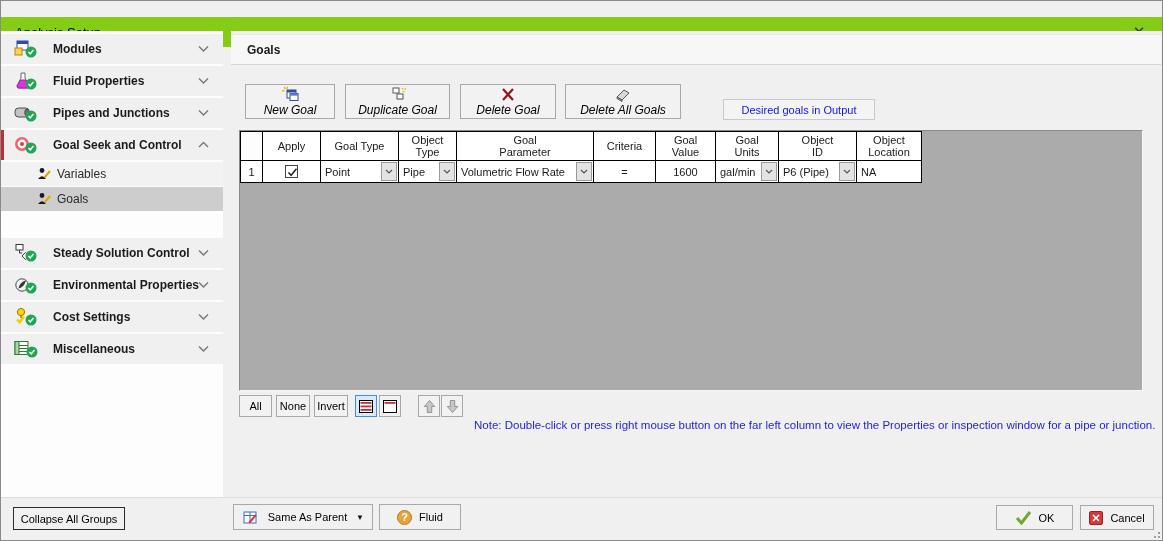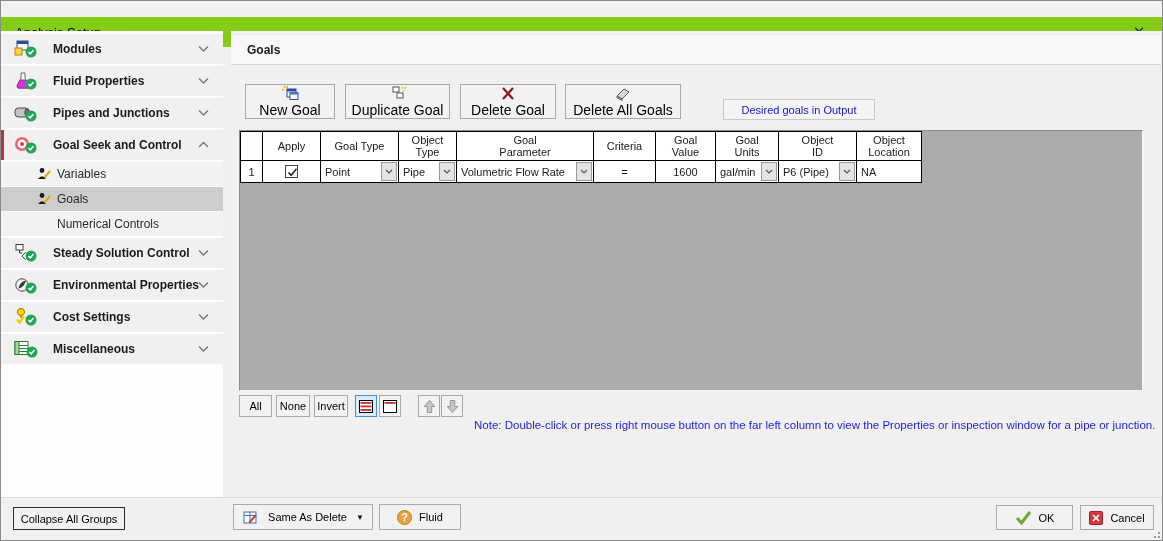--- a/index.html
+++ b/index.html
@@ -28,21 +28,21 @@
   .glabel { position:absolute; left:52px; top:50%; transform:translateY(-50%); white-space:nowrap; }
   .chev { position:absolute; right:14px; top:50%; transform:translateY(-50%); }
   .sicon { position:absolute; left:36px; top:50%; transform:translateY(-50%); width:15px; height:14px; }
   .slabel { position:absolute; left:56px; top:50%; transform:translateY(-50%); }
   .accent { position:absolute; left:0; top:0; width:3px; height:100%; background:#b8323a; }
   
   .main { position:absolute; left:230px; top:30px; right:0; bottom:43px; background:#f0f0f0; }
   .panel-header { position:absolute; left:0; top:3px; right:1px; height:31px; background:#f7f7f7; border-bottom:1px solid #d5d5d5; border-top:1px solid #e9e9e9; }
   .panel-title { position:absolute; left:16px; top:8px; font-weight:bold; font-size:12px; }
   .tool-btn { position:absolute; top:53px; height:35px; background:#f2f2f2; border:1px solid #a8a8a8; display:flex; flex-direction:column; align-items:center; justify-content:center; gap:1px; cursor:pointer; }
-  .tool-btn .tlabel { font-size:14px; color:#000; }
+  .tool-btn .tlabel { font-size:12px; color:#000;font-style:italic; }
   .link-box { position:absolute; left:492px; top:68px; width:152px; height:21px; background:#f4f4f4; border:1px solid #c9c9c9; display:flex; align-items:center; justify-content:center; font-size:11px; color:#1414dc; cursor:pointer; }
   
   .grid-area { position:absolute; left:8px; top:99px; width:904px; height:261px; background:#ababab; border-top:1px solid #8a8a8a; border-left:1px solid #8a8a8a; border-right:1px solid #f7f7f7; border-bottom:1px solid #f7f7f7; overflow:hidden; }
   table.goals-table { border-collapse:collapse; table-layout:fixed; font-size:11px; }
   .goals-table th, .goals-table td { border:1px solid #000; background:#fff; font-weight:normal; padding:0; text-align:center; vertical-align:middle; overflow:hidden; white-space:nowrap; }
   .goals-table th { height:29px; line-height:12px;margin-top:8px; }
   .goals-table td { height:22px; }
   .goals-table .numcol { width:22px; background:#fdfdfd; }
   .hline { display:block; }
   td.txt { text-align:left; padding-left:4px; }
@@ -146,23 +146,20 @@
 
   <div class="side-row side-sub selected" style="top:156px;">
     <svg class="sicon" viewBox="0 0 15 14">
       <circle cx="5" cy="3.5" r="2.4" fill="#1a1a1a"></circle>
         <path d="M1 12 Q5 6.5 9 12 Z" fill="#1a1a1a"></path>
       <line x1="7.5" y1="10.5" x2="13" y2="4" stroke="#e0a800" stroke-width="2"></line>
     </svg>
     <span class="slabel">Goals</span>
   </div>
 
-  <div class="side-row side-sub" style="top:181px;">
-    <span class="slabel">Numerical Controls</span>
-  </div>
 
   <div class="side-row side-group" style="top:207px;">
     <svg class="gicon" viewBox="0 0 24 20">
       <rect x="2" y="1.5" width="7" height="5.5" fill="#fff" stroke="#3a3a3a"></rect>
       <path d="M5.5 7 V10 H8" fill="none" stroke="#3a3a3a"></path>
       <polygon points="8,13 11.5,9.5 15,13 11.5,16.5" fill="#fff" stroke="#3a3a3a"></polygon>
       <circle cx="17" cy="13" r="5.5" fill="#23a455"></circle>
         <path d="M14.5 13 l1.8 1.8 L19.5 11" stroke="#fff" stroke-width="1.5" fill="none"></path>
     </svg>
     <span class="glabel">Steady Solution Control</span>
@@ -407,21 +404,21 @@
   </div>
 
   <div class="foot-btn" id="sameAsParent">
     <svg width="16" height="15" viewBox="0 0 16 15">
       <rect x="1" y="2" width="12" height="11" fill="#fff" stroke="#3b6fbe"></rect>
       <line x1="1" y1="5.5" x2="13" y2="5.5" stroke="#3b6fbe"></line>
         <line x1="7" y1="2" x2="7" y2="13" stroke="#3b6fbe"></line>
       <line x1="6" y1="13" x2="13" y2="5" stroke="#d23b3b" stroke-width="2"></line>
         <polygon points="5,14.5 6.8,13.6 5.4,12.4" fill="#e8c86e"></polygon>
     </svg>
-    <span class="sap-label">Same As Delete</span>
+    <span class="sap-label">Same As Parent</span>
     <span class="sap-arrow">▼</span>
   </div>
 
   <div class="foot-btn" id="helpBtn">
     <span class="help-q">?</span>
     <span>Fluid</span>
   </div>
 
   <div class="foot-btn" id="okBtn">
     <svg width="17" height="15" viewBox="0 0 17 15">

